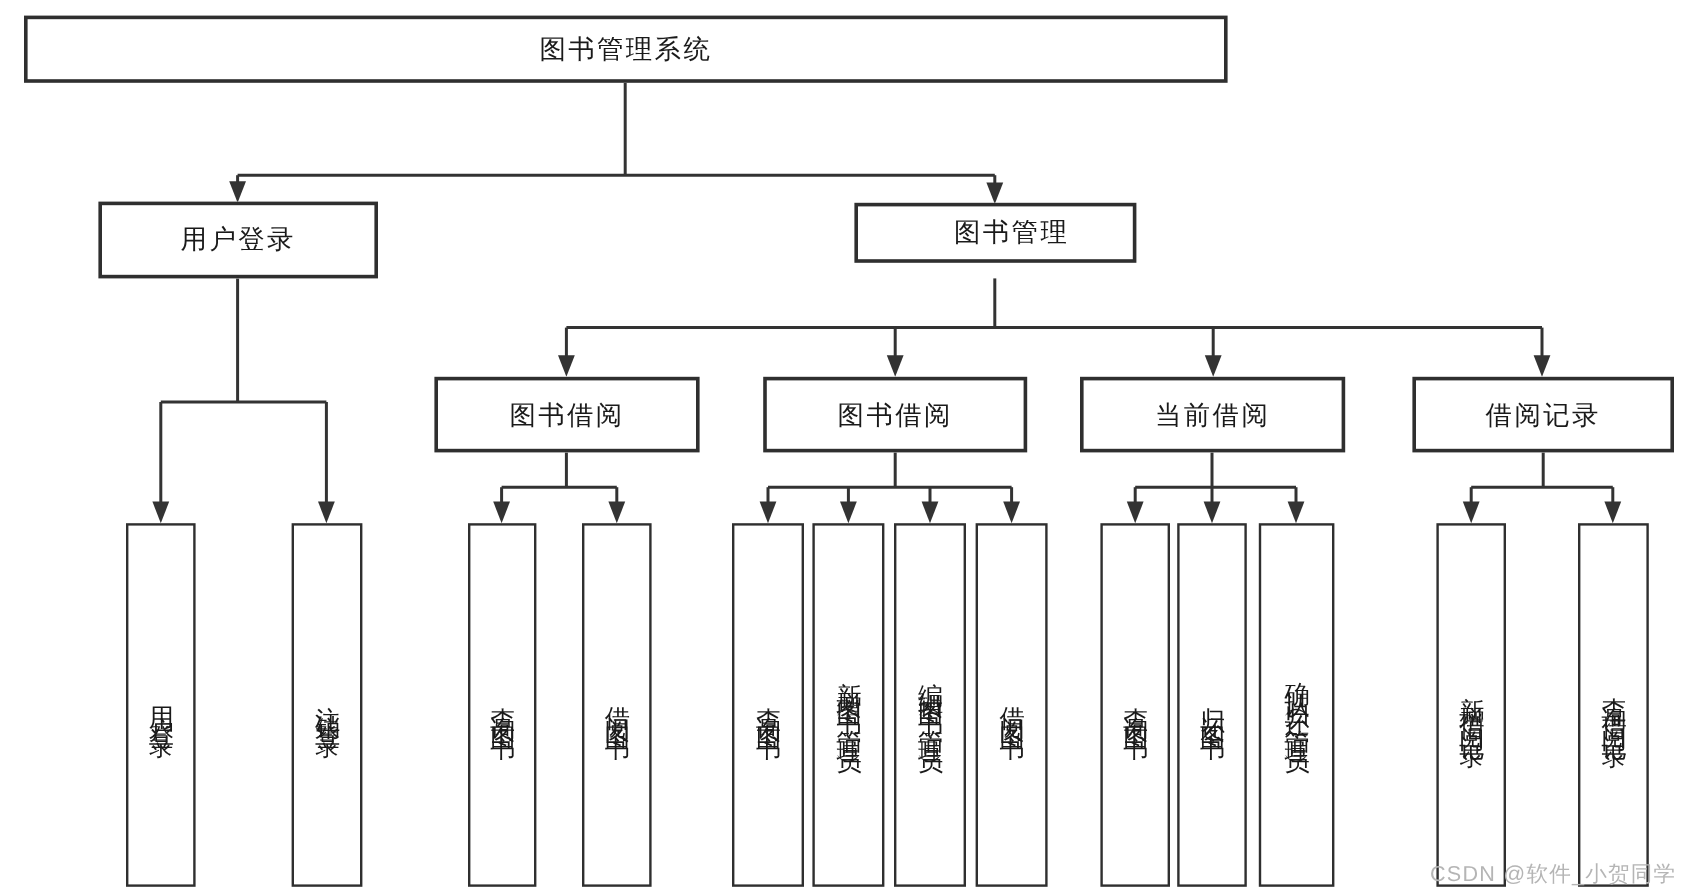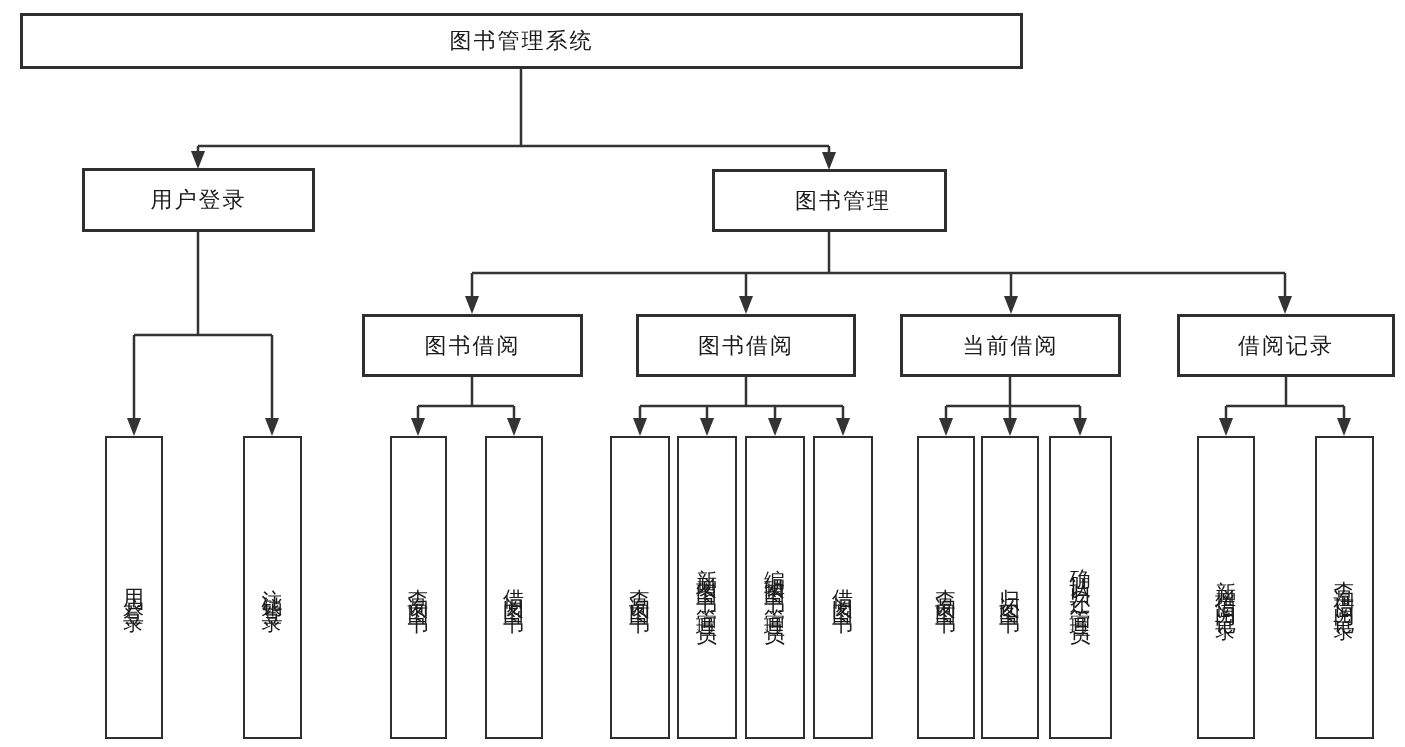--- a/index.html
+++ b/index.html
@@ -141,21 +141,21 @@
       <path class="cline" d="M1226,406 V419"></path>
       <polygon class="ahead" points="1219,418 1233,418 1226,436"></polygon>
       <path class="cline" d="M1344,406 V419"></path>
       <polygon class="ahead" points="1337,418 1351,418 1344,436"></polygon>
     </g>
   </svg>
 
   <div class="box h-box" style="left:20px; top:13px; width:1003px; height:56px;">图书管理系统</div>
 
   <div class="box h-box" style="left:82px; top:168px; width:233px; height:64px;">用户登录</div>
-  <div class="box h-box" style="left:712px; top:169px; width:235px; height:63px;padding-left:27px;">图书管理</div>
+  <div class="box h-box" style="left:712px; top:169px; width:235px; height:50px;padding-left:27px;">图书管理</div>
 
   <div class="box h-box" style="left:362px; top:314px; width:221px; height:63px;">图书借阅</div>
   <div class="box h-box" style="left:900px; top:314px; width:221px; height:63px;">当前借阅</div>
   <div class="box h-box" style="left:636px; top:314px; width:220px; height:63px;">图书借阅</div>
   <div class="box h-box" style="left:1177px; top:314px; width:218px; height:63px;">借阅记录</div>
 
   <div class="box v-box" style="left:105px; top:436px; width:58px; height:303px;">用户登录</div>
   <div class="box v-box" style="left:243px; top:436px; width:59px; height:303px;">注销登录</div>
 
   <div class="box v-box" style="left:390px; top:436px; width:57px; height:303px;">查询图书</div>
@@ -166,14 +166,15 @@
   <div class="box v-box" style="left:745px; top:436px; width:60px; height:303px;">编辑图书（管理员）</div>
   <div class="box v-box" style="left:813px; top:436px; width:60px; height:303px;">借阅图书</div>
 
   <div class="box v-box" style="left:917px; top:436px; width:58px; height:303px;">查询图书</div>
   <div class="box v-box" style="left:981px; top:436px; width:58px; height:303px;">归还图书</div>
   <div class="box v-box" style="left:1049px; top:436px; width:63px; height:303px;">确认归还（管理员）</div>
 
   <div class="box v-box" style="left:1197px; top:436px; width:58px; height:303px;">新增借阅记录</div>
   <div class="box v-box" style="left:1315px; top:436px; width:59px; height:303px;">查询借阅记录</div>
 
+  <div class="watermark">CSDN @软件_小贺同学</div>
 
 </div>
 
 </body></html>

